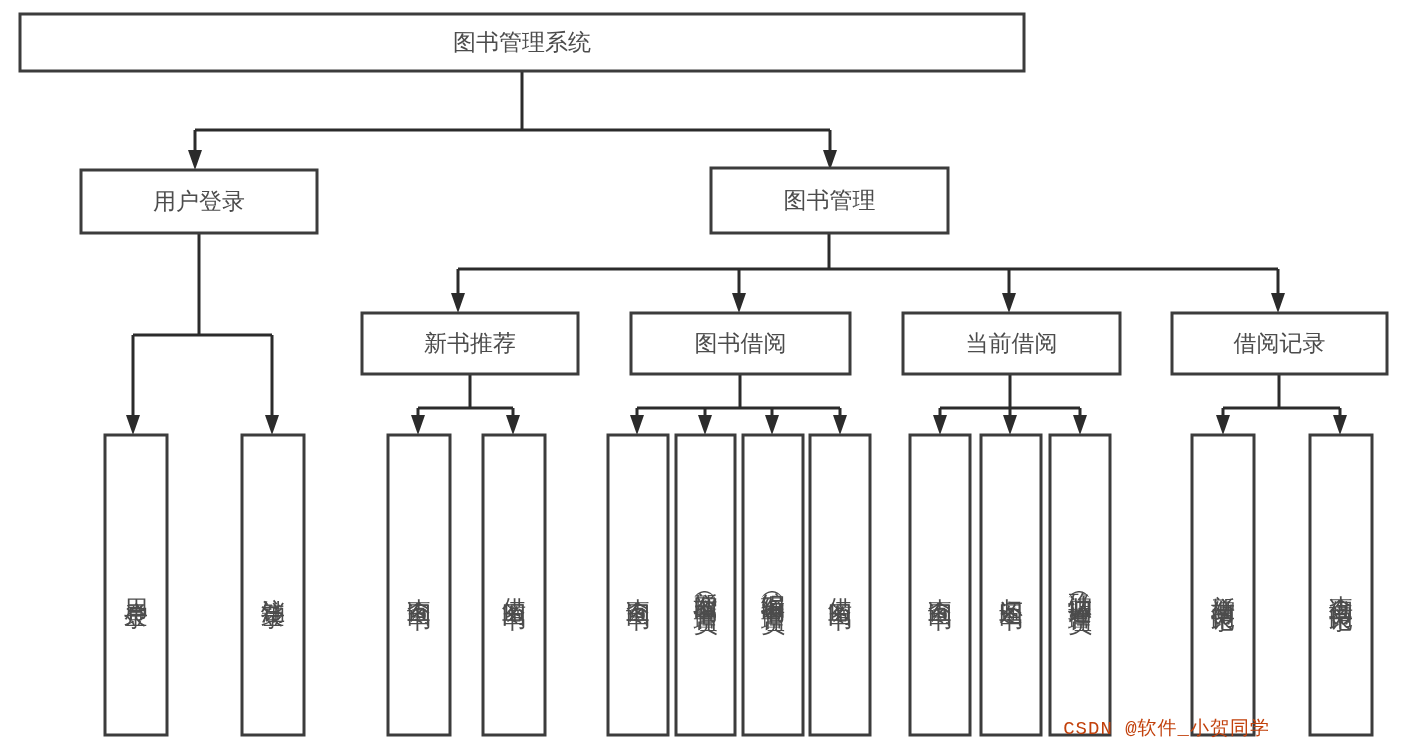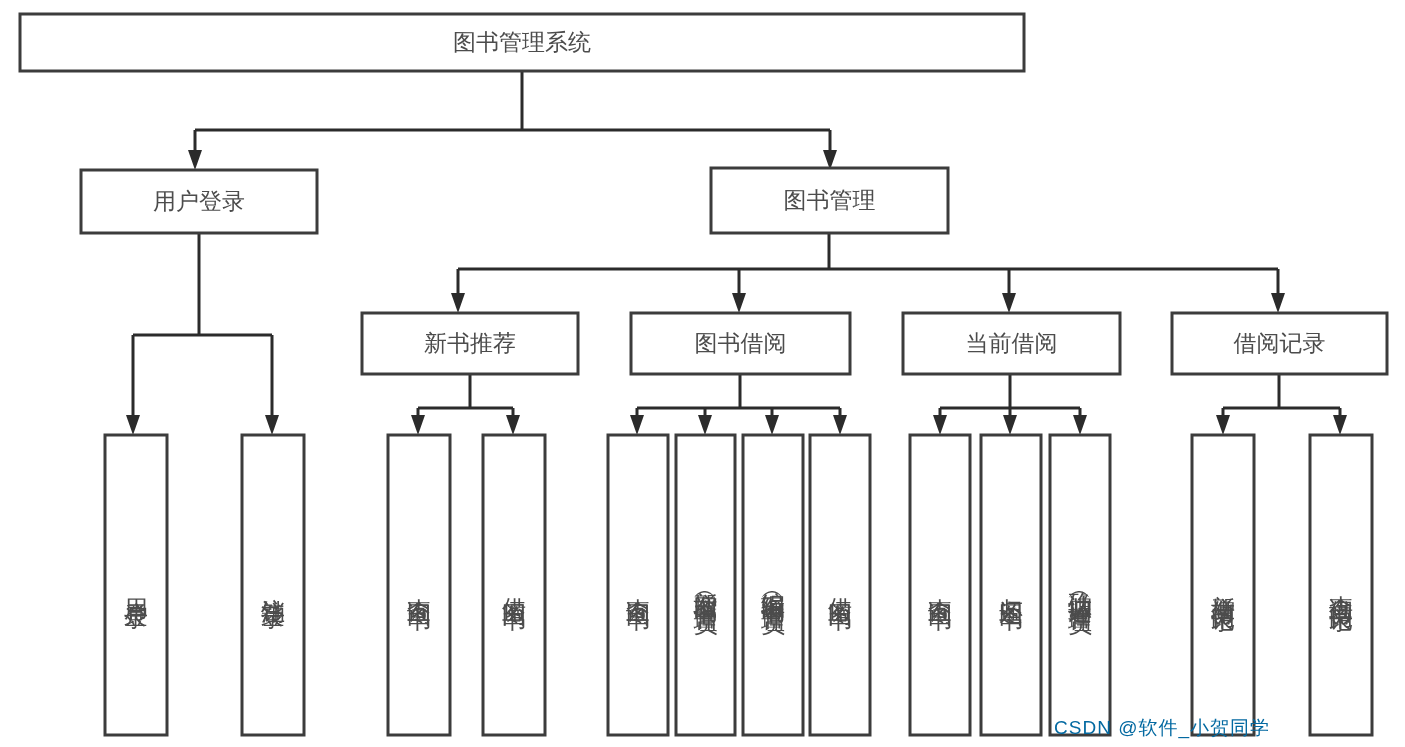--- a/index.html
+++ b/index.html
@@ -44,23 +44,23 @@
     font-family:"Liberation Sans","DejaVu Sans",sans-serif;
     font-size:24px;
     line-height:1;
     color:#4c4c4c;
     white-space:nowrap;
   }
   .watermark{
     position:absolute;
     right:14px;
     bottom:6px;
-    font-family:Liberation Sans, sans-serif;
+    font-family:Liberation Mono, monospace;
     font-size:19px;
-    color:#0369a1;
+    color:#c2410c;
     letter-spacing:1px;
     white-space:nowrap;
   }
 </style>
 </head>
 <body>
 
 <div id="diagram-root">
   <svg id="tree-svg" viewBox="0 0 1405 747" xmlns="http://www.w3.org/2000/svg">
     <g id="connectors-layer">

